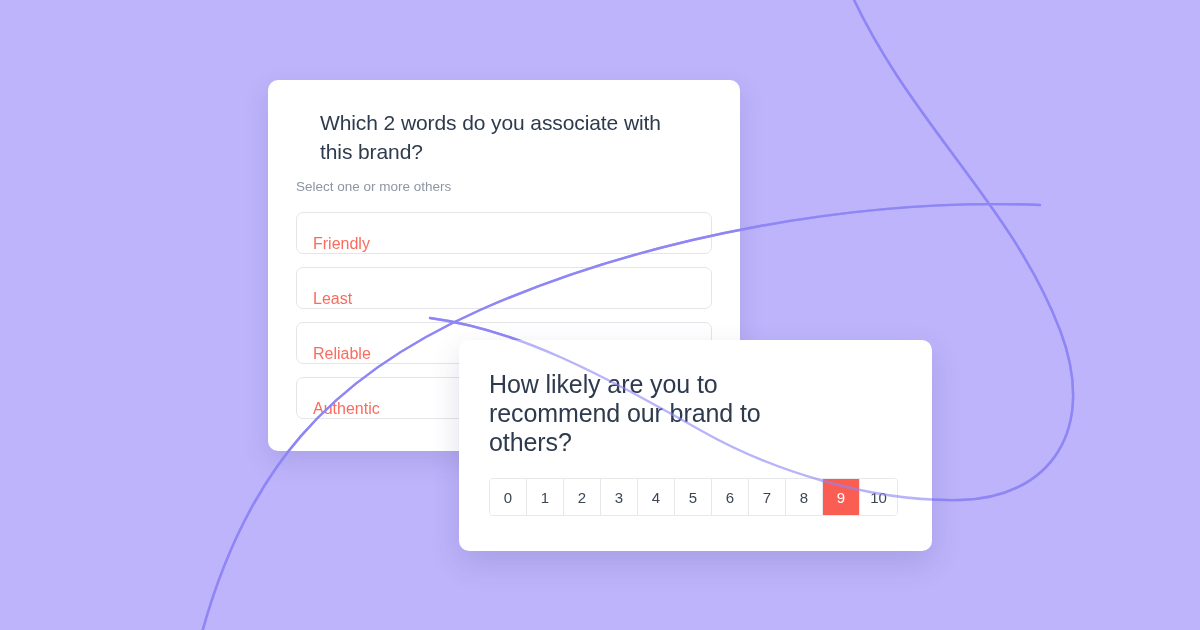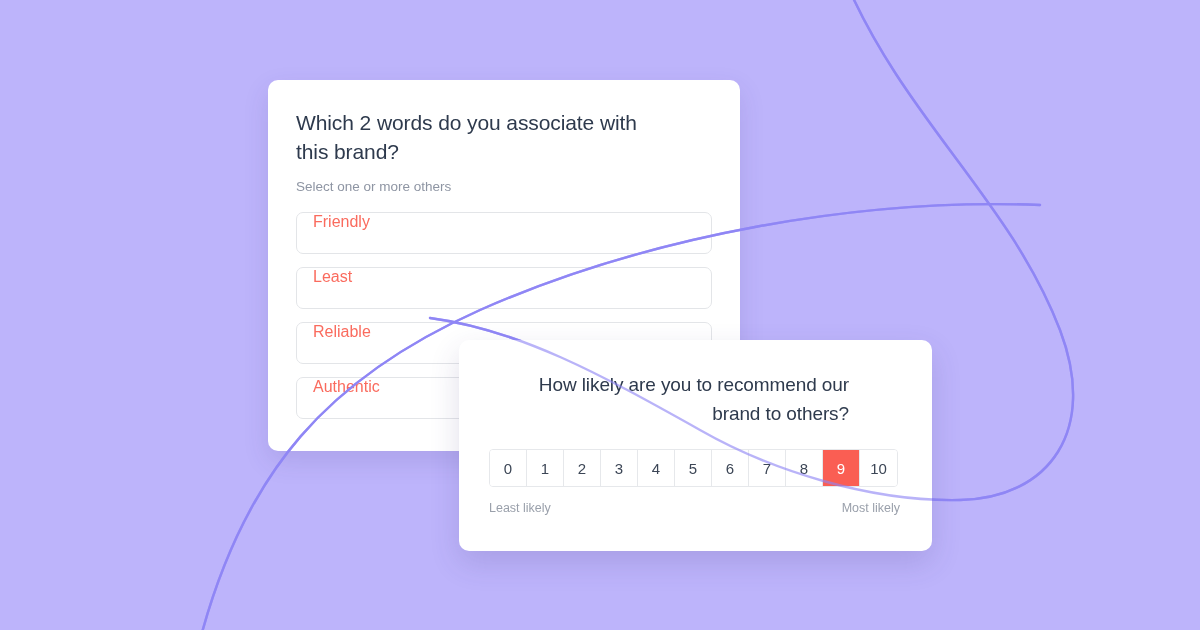--- a/index.html
+++ b/index.html
@@ -37,61 +37,61 @@
     z-index:2;
   }
   .card-words-inner { padding:28px 28px 0 28px; }
   .q-title {
     font-size:21px;
     line-height:29px;
     color:#2E3A4D;
     font-weight:400;
     letter-spacing:-0.1px;
     max-width:370px;
+    margin-left:24px;
   }
   .q-sub {
     margin-top:13px;
     font-size:13.5px;
     color:#8E95A3;
     font-weight:400;
   }
   .opt-list { margin-top:18px; }
   .opt {
     height:42px;
     border:1px solid #E3E5E8;
     border-radius:7px;
     display:flex;
-    align-items:flex-start;
+    align-items:flex-end;
     padding:0 16px;
     margin-bottom:13px;
     background:#fff;
     font-size:16px;
     color:#FA6B5E;
   }
 
   
   .card-nps {
     position:absolute;
     left:459px; top:340px;
     width:473px; height:211px;
     background:#ffffff;
     border-radius:10px;
     box-shadow:0 12px 30px rgba(60,50,120,0.16);
     z-index:4;
     overflow:hidden;
   }
   .card-nps-inner { padding:30px 30px 0 30px; }
   .nps-title {
-    font-size:19px;
+    font-size:25px;
     line-height:29px;
     color:#2E3A4D;
     font-weight:400;
     letter-spacing:-0.1px;
     max-width:360px;
-    text-align:right;
   }
   .scale {
     margin-top:21px;
     display:flex;
     border:1px solid #E6E8EB;
     border-radius:4px;
     width:-moz-fit-content;
     width:fit-content;
     overflow:hidden;
   }
@@ -177,24 +177,20 @@
         <div class="scale-cell">3</div>
         <div class="scale-cell">4</div>
         <div class="scale-cell">5</div>
         <div class="scale-cell">6</div>
         <div class="scale-cell">7</div>
         <div class="scale-cell">8</div>
         <div class="scale-cell sel">9</div>
         <div class="scale-cell">10</div>
       </div>
 
-      <div class="scale-legend">
-        <span>Least likely</span>
-        <span>Most likely</span>
-      </div>
     </div>
   </div>
 
   <svg class="deco-over" viewBox="0 0 1200 630" preserveAspectRatio="none">
     <g opacity="0.62">
       <path d="M 845 -20 C 905 120, 1010 200, 1060 330
                C 1098 430, 1050 498, 960 500
                C 870 502, 770 470, 700 430
                C 600 374, 520 330, 430 318" fill="none" stroke="#8F86F5" stroke-width="2.4" stroke-linecap="round"></path>
       <path d="M 1040 205 C 860 198, 650 235, 480 310

